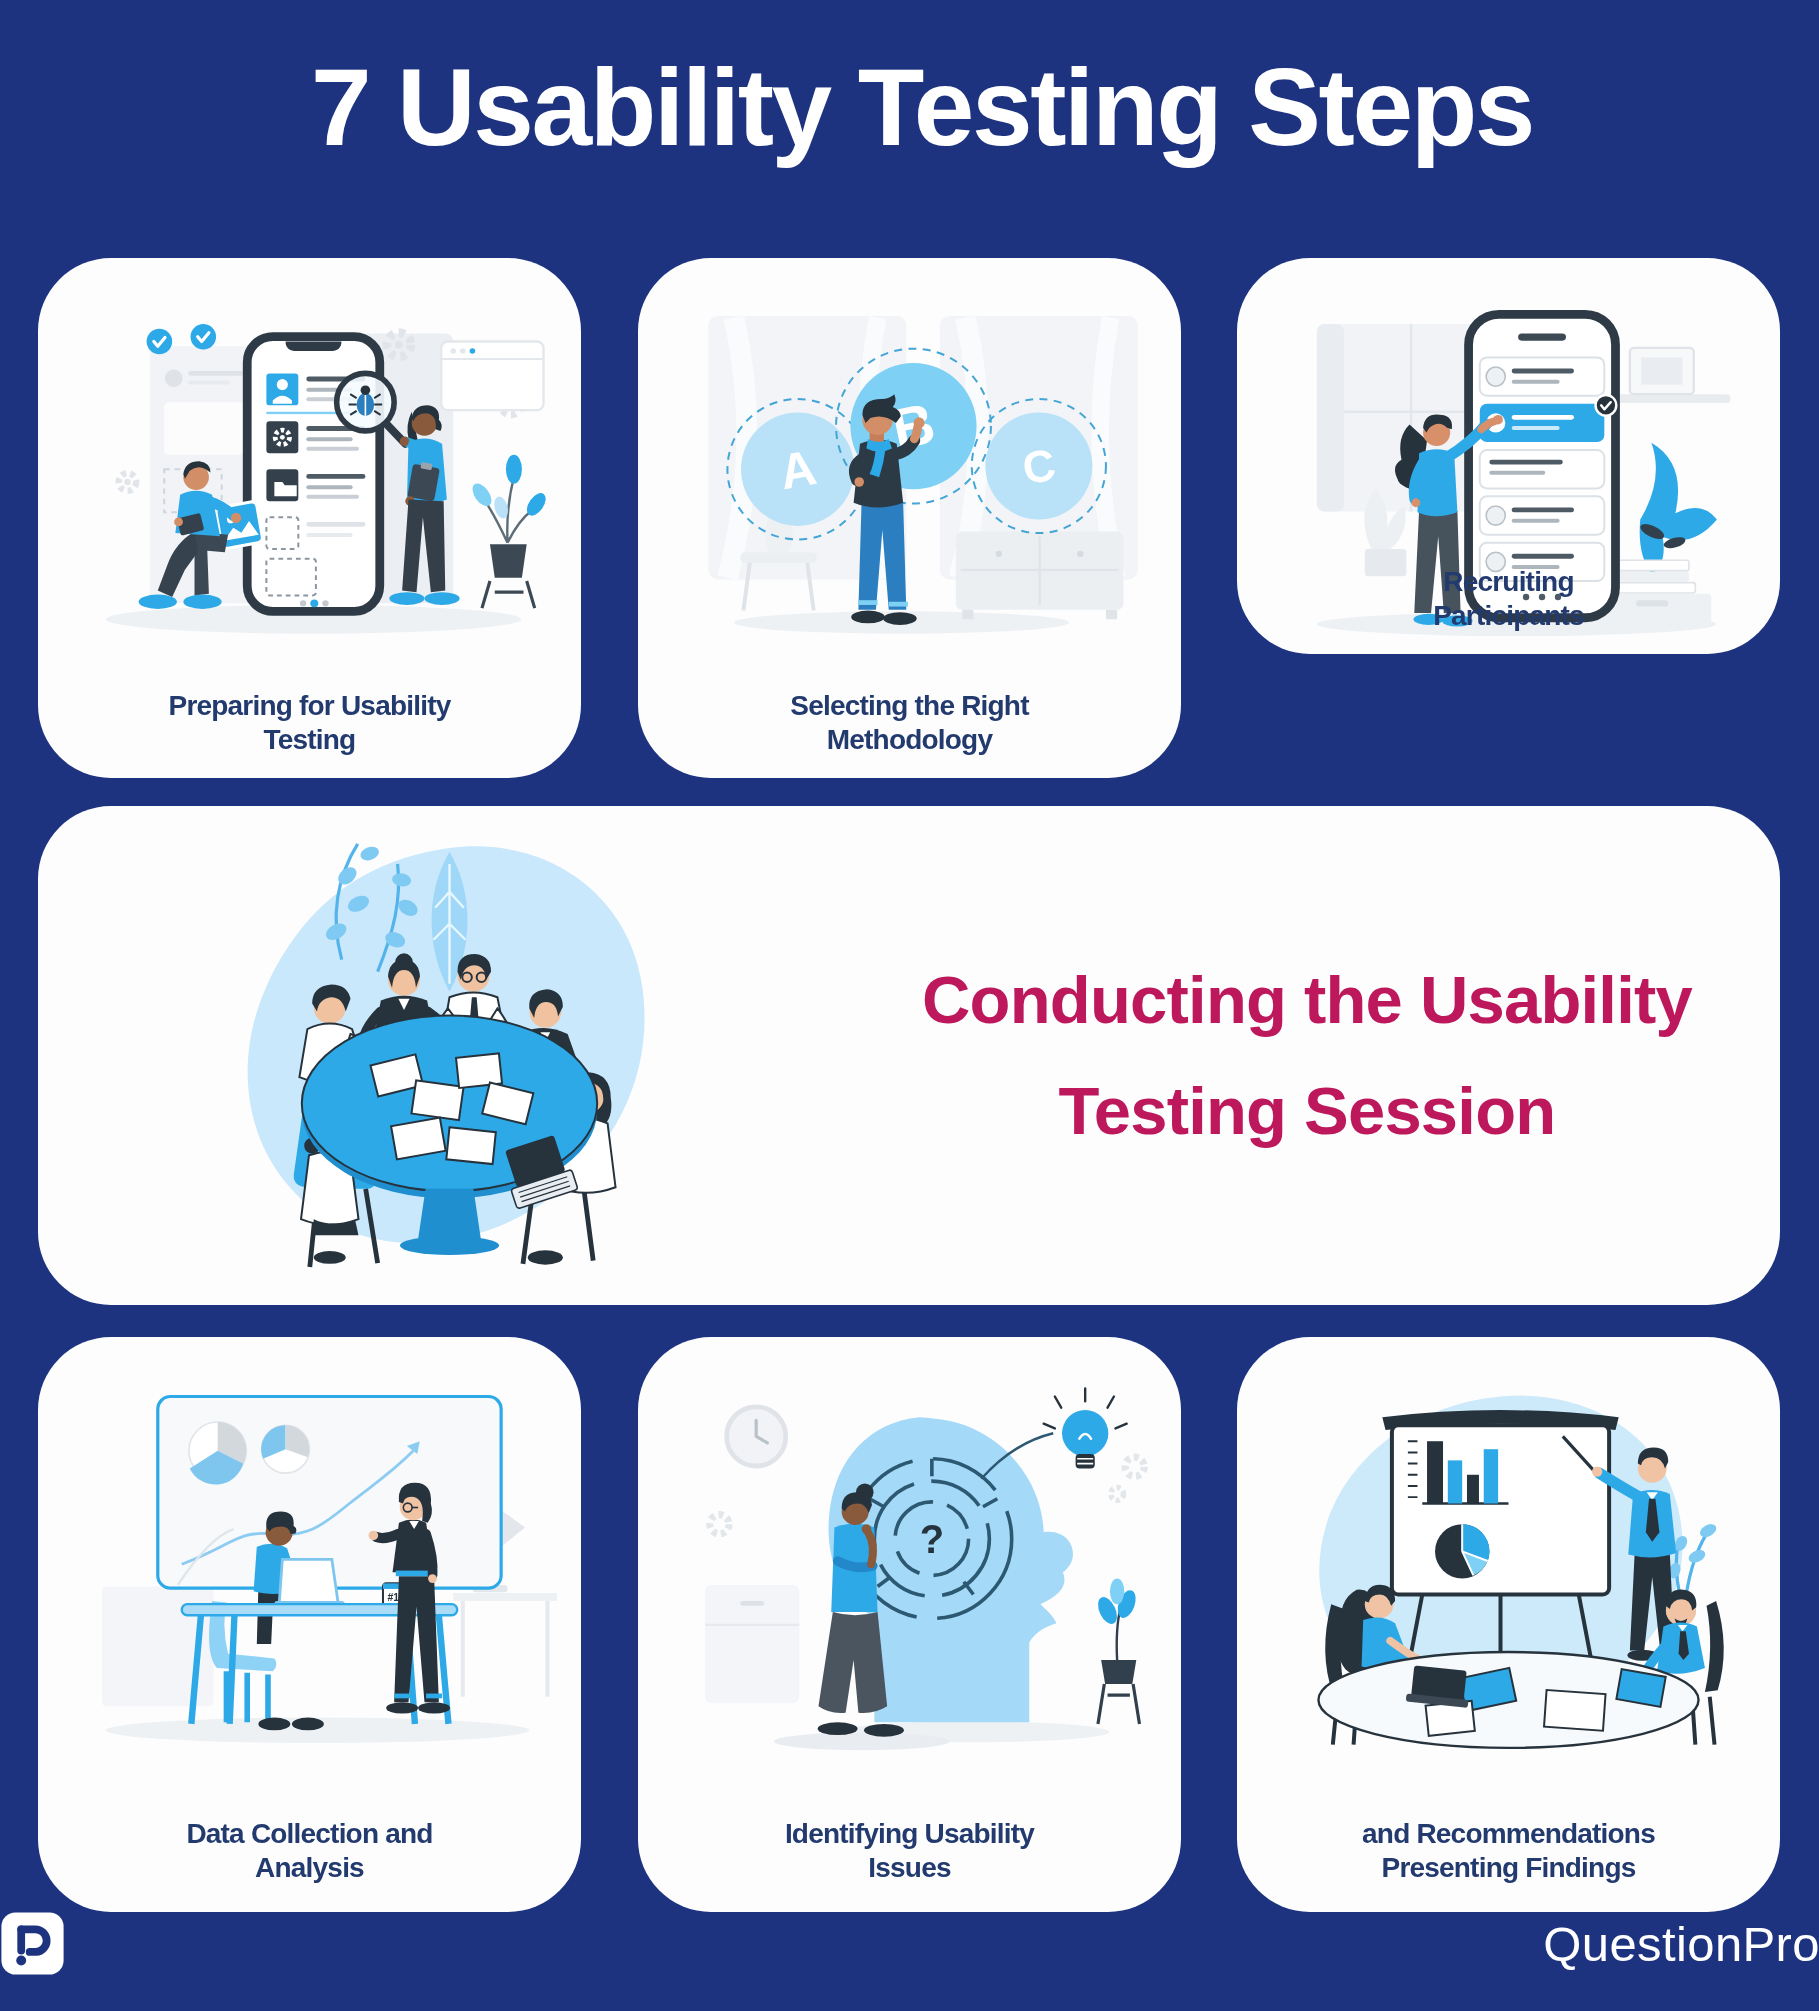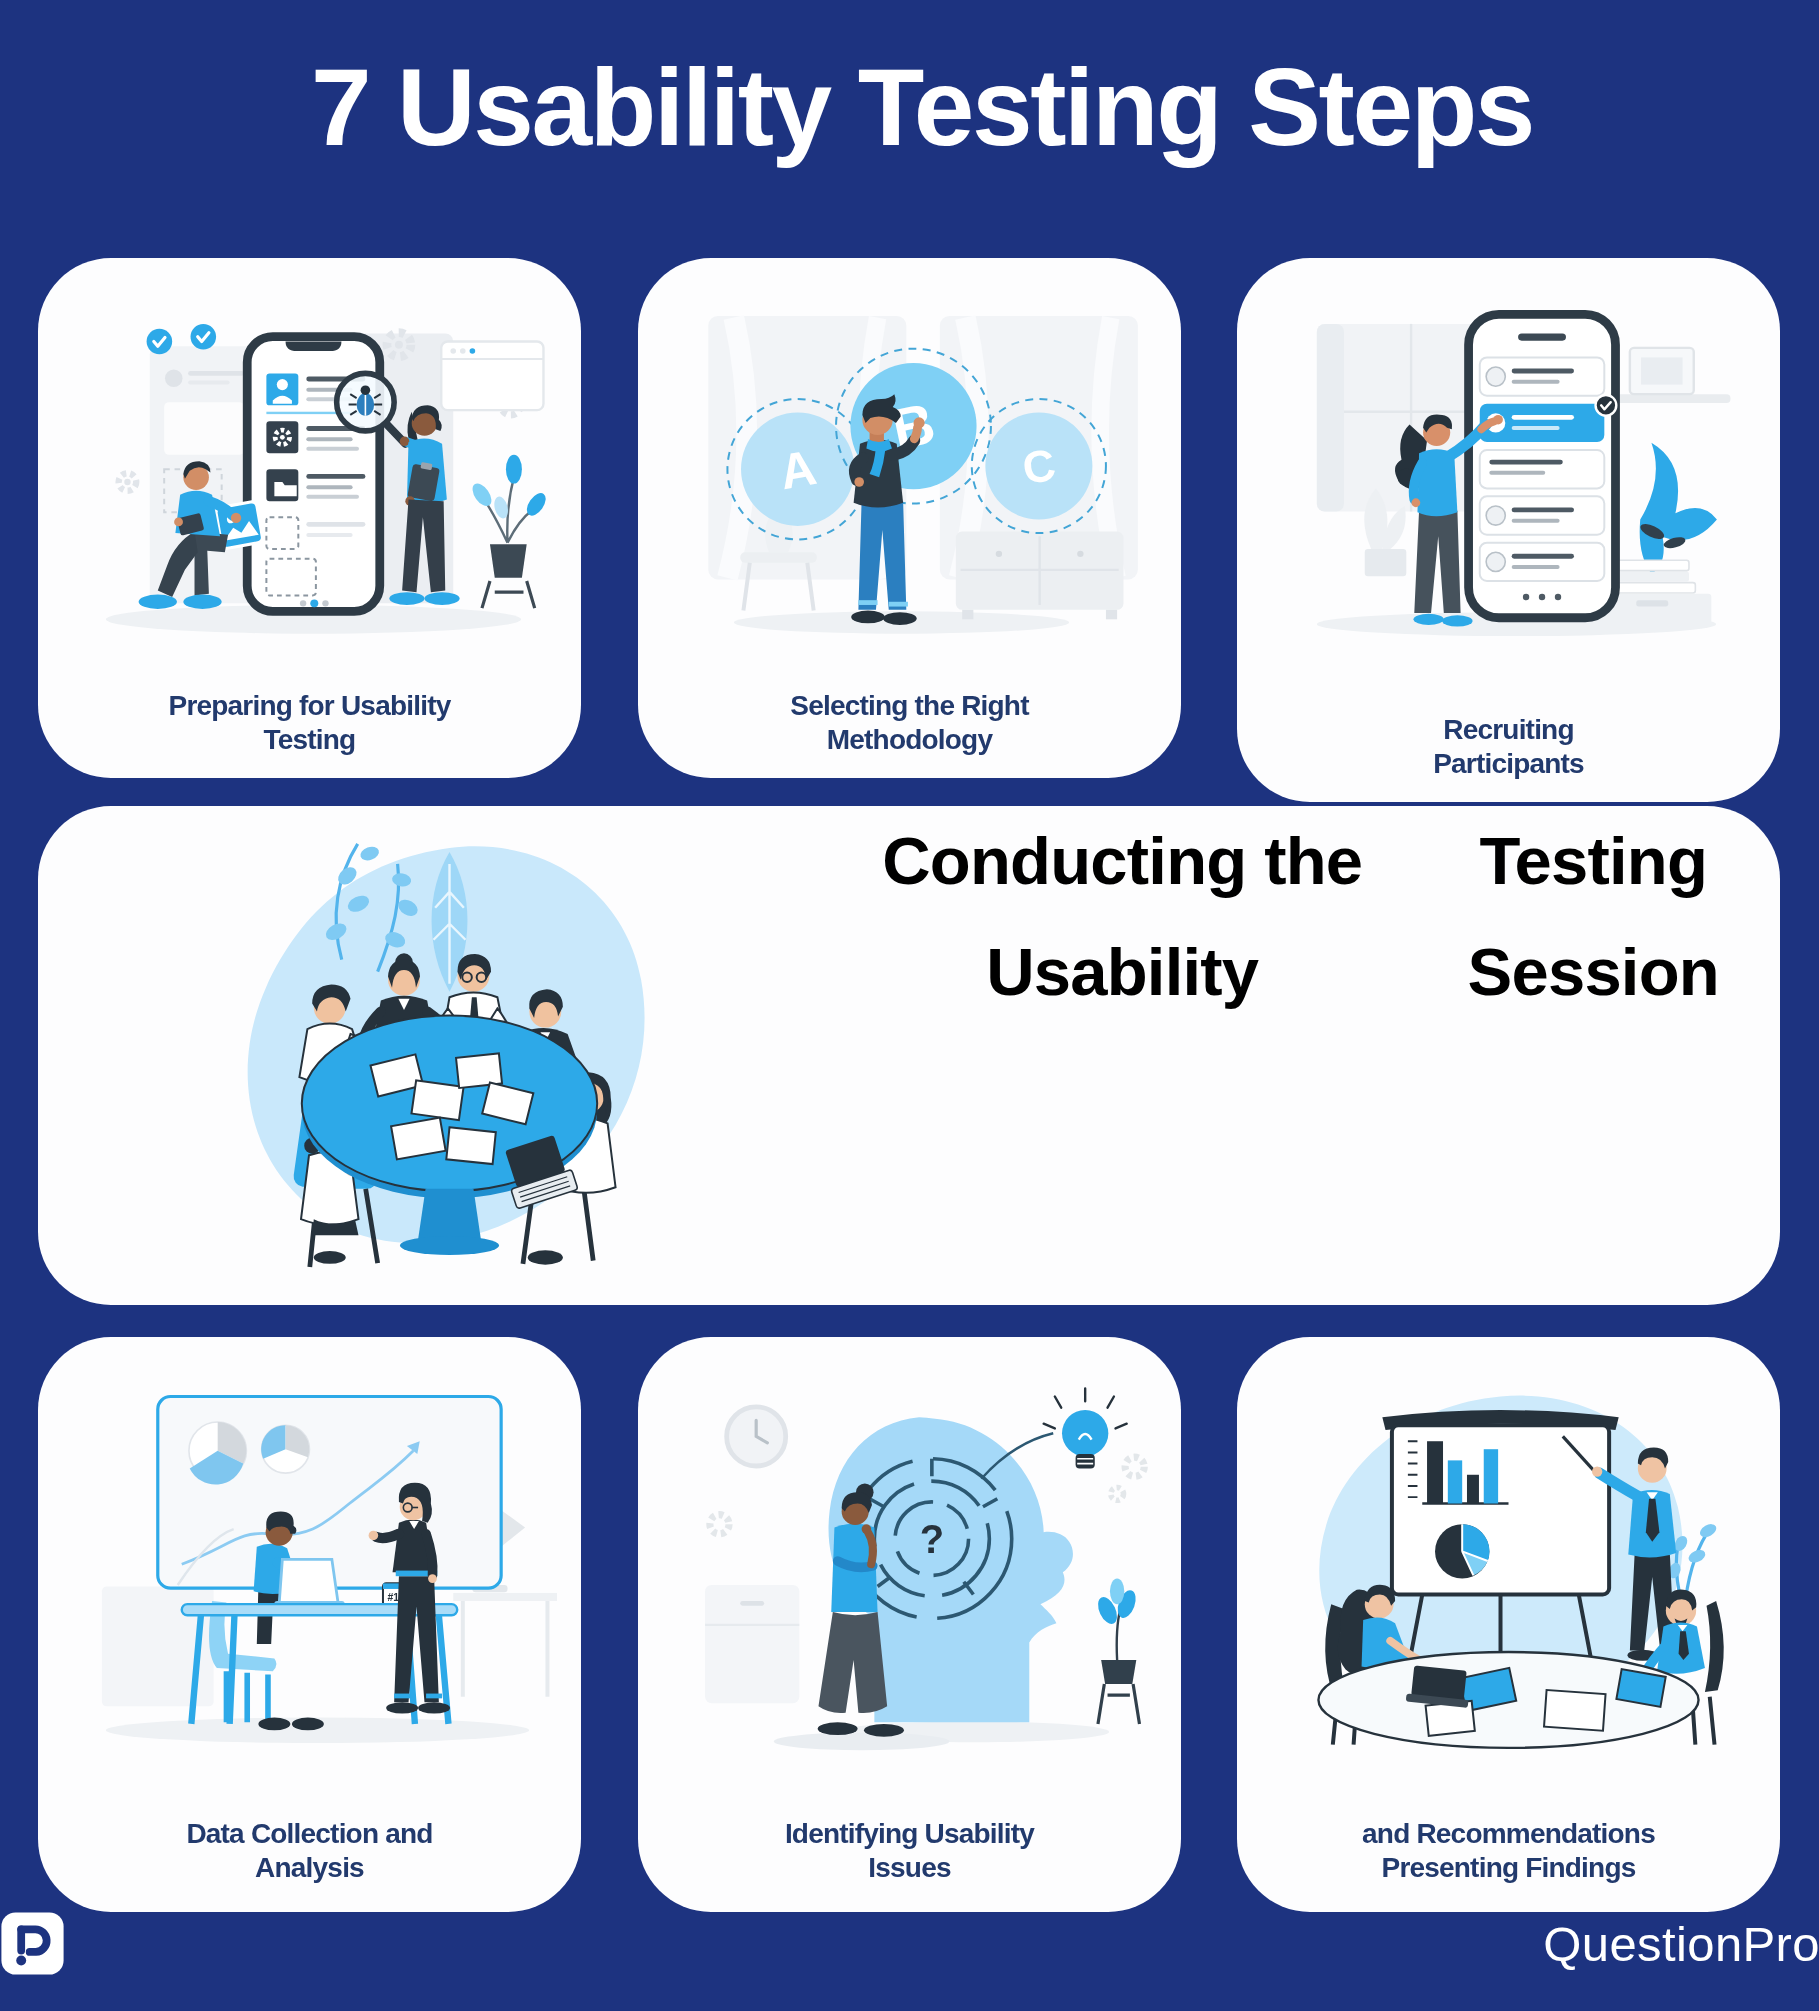--- a/index.html
+++ b/index.html
@@ -3,34 +3,34 @@
 <meta charset="utf-8">
 <style>
   html,body{margin:0;padding:0;background:#1d3380;}
   .canvas{position:relative;width:1820px;height:2011px;background:#1d3380;
           font-family:"Liberation Sans",sans-serif;overflow:hidden;}
   .page-title{position:absolute;top:32px;left:0;width:100%;margin:12px;text-align:center;
               color:#ffffff;font-size:109px;font-weight:700;letter-spacing:-2.4px;}
   .card{position:absolute;background:#fdfdfe;border-radius:73px;}
   .c1{left:38px;top:258px;width:543px;height:520px;}
   .c2{left:638px;top:258px;width:543px;height:520px;}
-  .c3{left:1237px;top:258px;width:543px;height:544px;}
+  .c3{left:1237px;top:258px;width:543px;height:396px;}
   .cwide{left:38px;top:806px;width:1742px;height:499px;}
   .c4{left:38px;top:1337px;width:543px;height:575px;}
   .c5{left:638px;top:1337px;width:543px;height:575px;}
   .c6{left:1237px;top:1337px;width:543px;height:575px;}
   .illus{position:absolute;left:0;top:9.6px;width:100%;height:auto;display:block;}
   .cwide .illus{left:172px;top:12px;width:479px;height:475px;}
   .step-label{position:absolute;left:22.3px;right:22.3px;bottom:21px;margin:0;text-align:center;
               color:#223a6d;font-weight:700;font-size:28px;line-height:1.22;letter-spacing:-0.8px;}
   .c4 .step-label,.c5 .step-label,.c6 .step-label{bottom:27px;}
   .step-label span{display:block;}
   .wide-label{position:absolute;left:798px;top:0;width:942px;height:100%;
-              display:flex;flex-direction:row;justify-content:center;text-align:center;
-              color:#000000;font-weight:700;font-size:67px;line-height:1.65;letter-spacing:-0.8px;}
+              display:flex;flex-direction:column;justify-content:center;text-align:center;
+              color:#be185d;font-weight:700;font-size:67px;line-height:1.65;letter-spacing:-0.8px;}
   .wide-label span{display:block;}
   .brand{position:absolute;left:0;top:1911px;width:100%;display:flex;align-items:center;
          justify-content:space-between;gap:14.4px;}
   .brand-icon{width:65px;height:65px;display:block;}
   .brand-name{color:#ffffff;font-size:49px;font-weight:400;letter-spacing:0.4px;}
   svg text{font-family:"Liberation Sans",sans-serif;font-weight:700;}
 </style>
 </head>
 <body>
 

